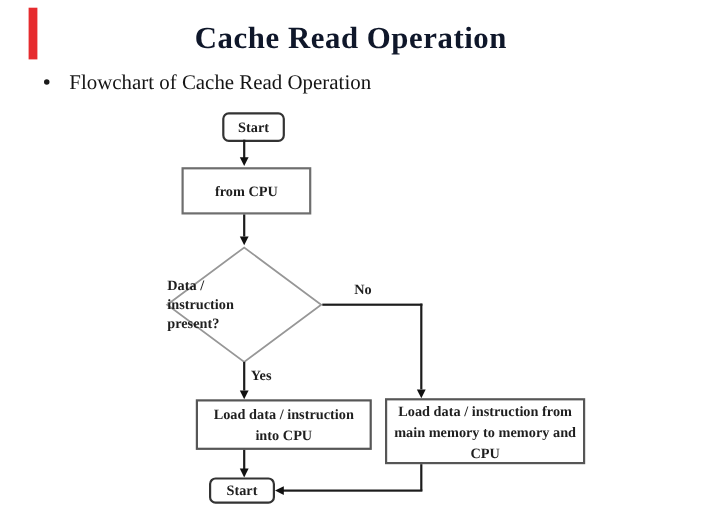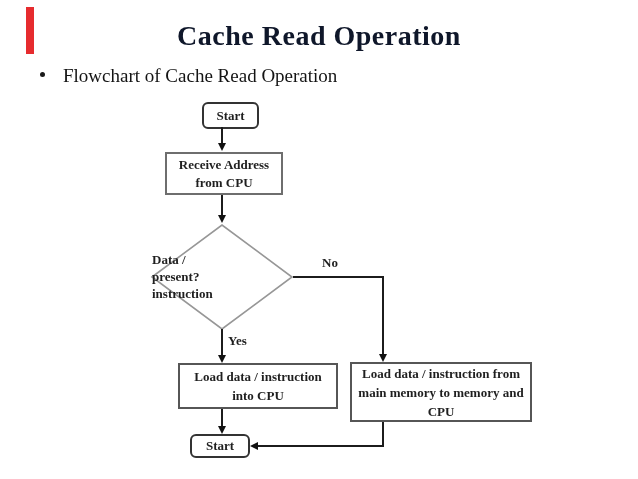--- a/index.html
+++ b/index.html
@@ -81,34 +81,33 @@
   </div>
 
   <div class="node rounded n-start">
     <div>Start</div>
   </div>
 
   <div class="line v" style="left:221px;top:127px;height:17px;"></div>
   <div class="arrow-down" style="left:218px;top:143px;"></div>
 
   <div class="node rect n-receive">
-    <div>Receive Address</div>
     <div>from CPU</div>
   </div>
 
   <div class="line v" style="left:221px;top:195px;height:20px;"></div>
   <div class="arrow-down" style="left:218px;top:215px;"></div>
 
   <svg class="diamond-svg" width="148" height="112">
     <polygon points="4,56 74,4 144,56 74,108" fill="#ffffff" stroke="#979797" stroke-width="1.6"></polygon>
   </svg>
   <div class="diamond-text">
     <div>Data /</div>
+    <div>instruction</div>
     <div>present?</div>
-    <div>instruction</div>
   </div>
 
   <div class="edge-label" style="left:322px;top:255px;">No</div>
   <div class="line h" style="left:293px;top:276px;width:91px;"></div>
   <div class="line v" style="left:382px;top:276px;height:78px;"></div>
   <div class="arrow-down" style="left:379px;top:354px;"></div>
 
   <div class="edge-label" style="left:228px;top:333px;">Yes</div>
   <div class="line v" style="left:221px;top:329px;height:26px;"></div>
   <div class="arrow-down" style="left:218px;top:355px;"></div>

